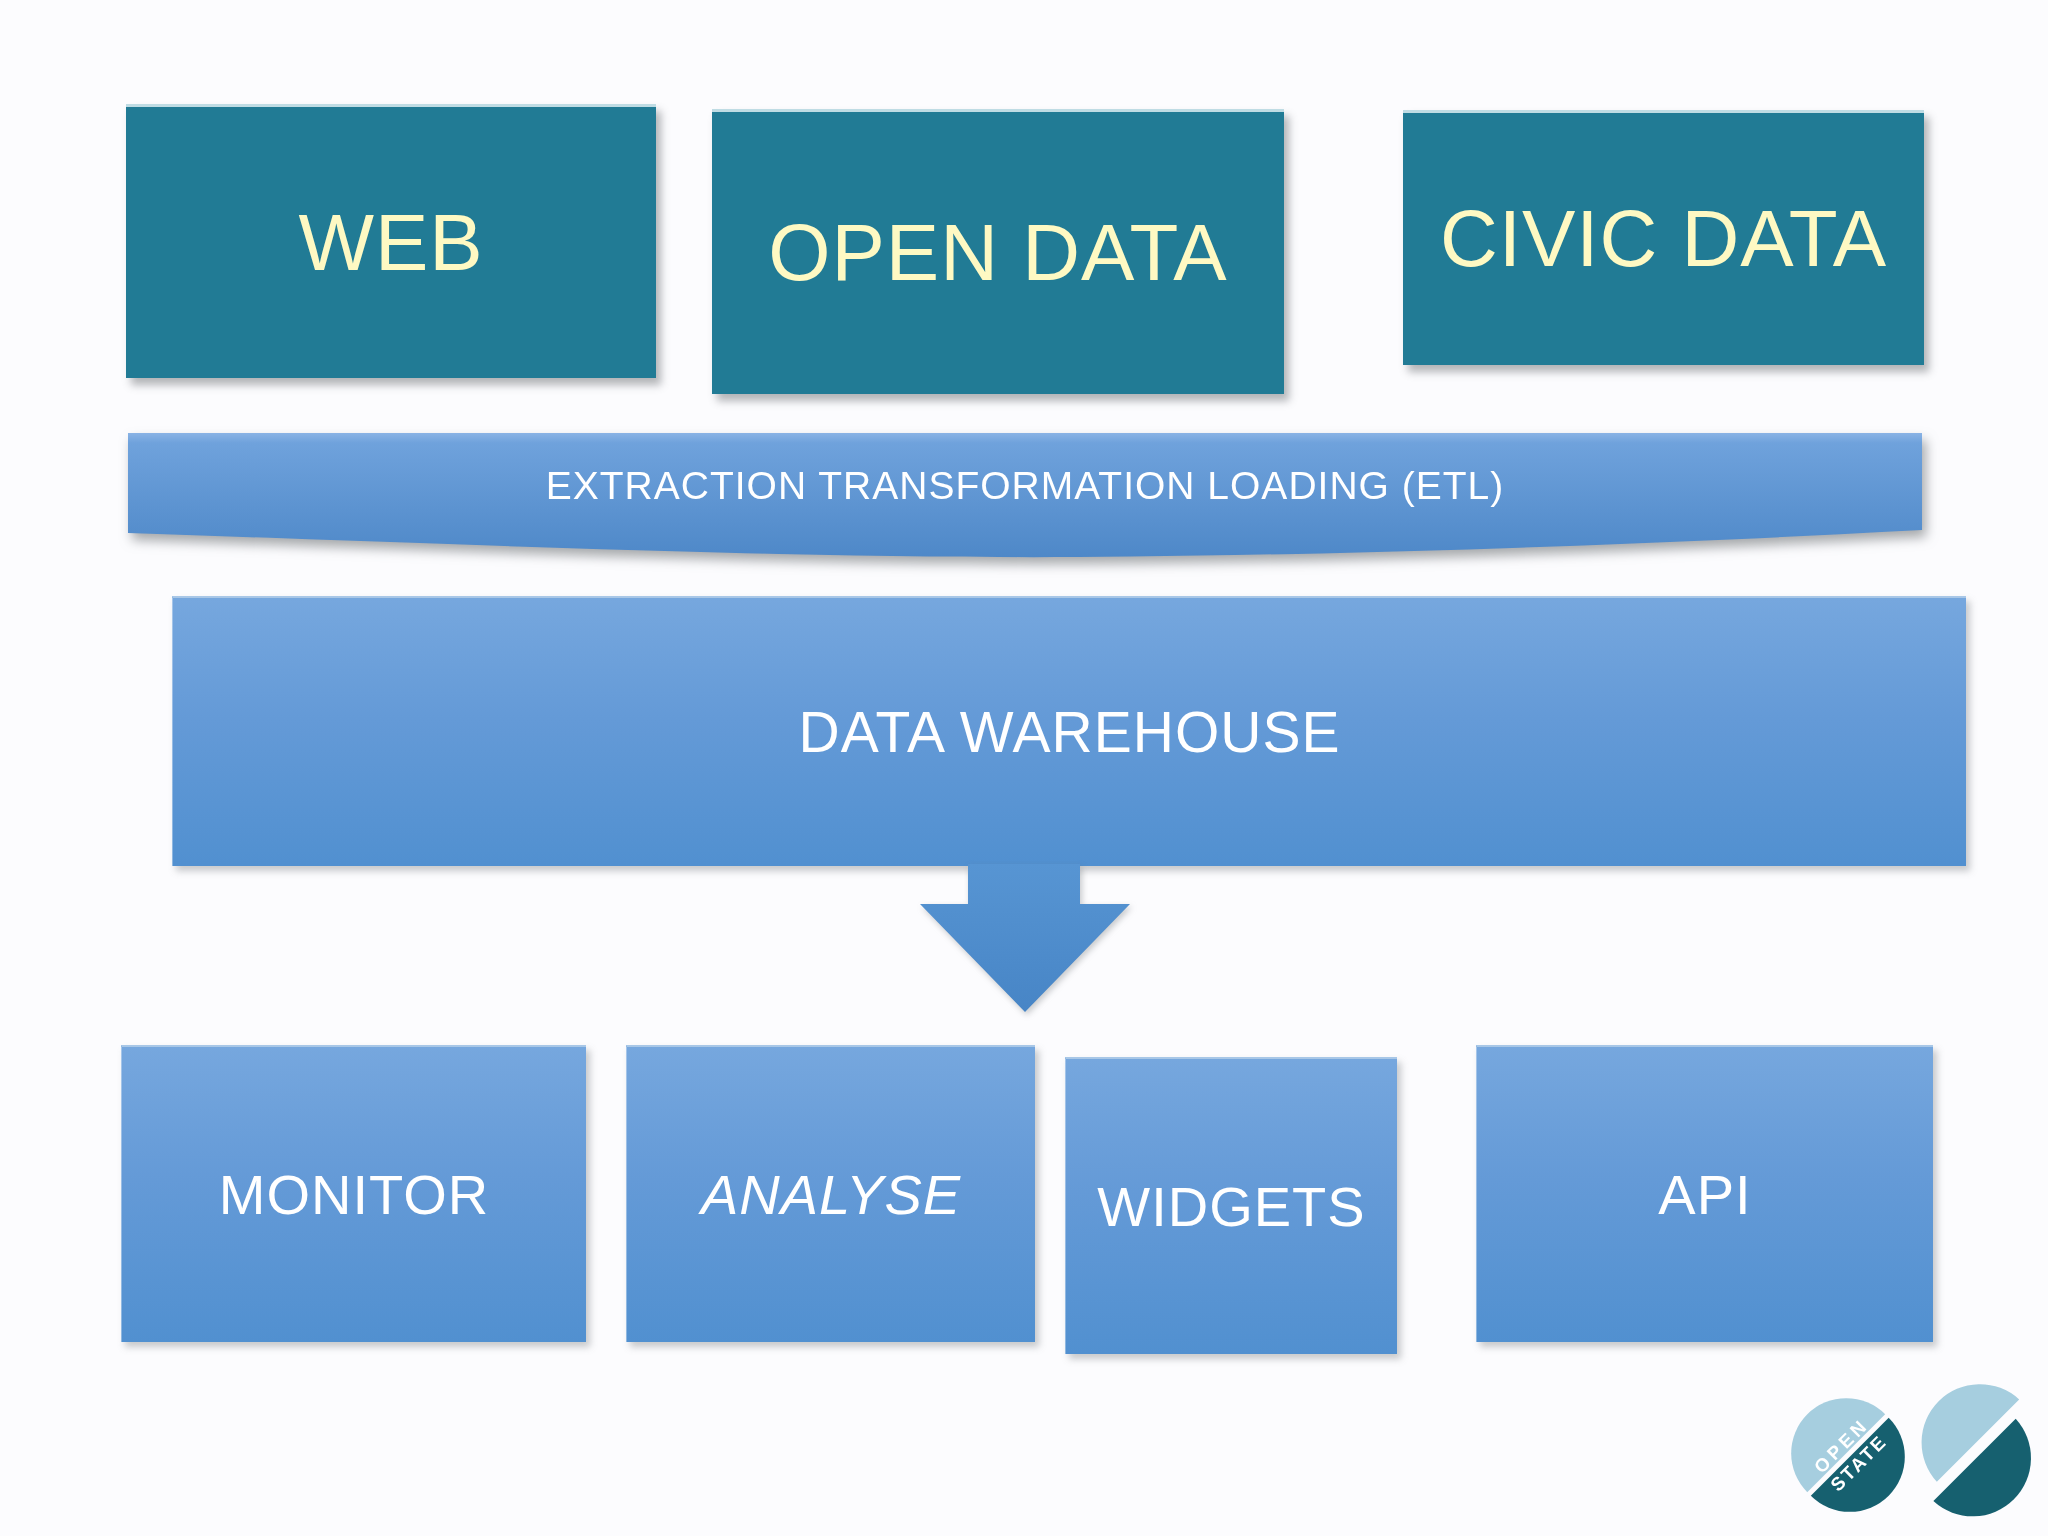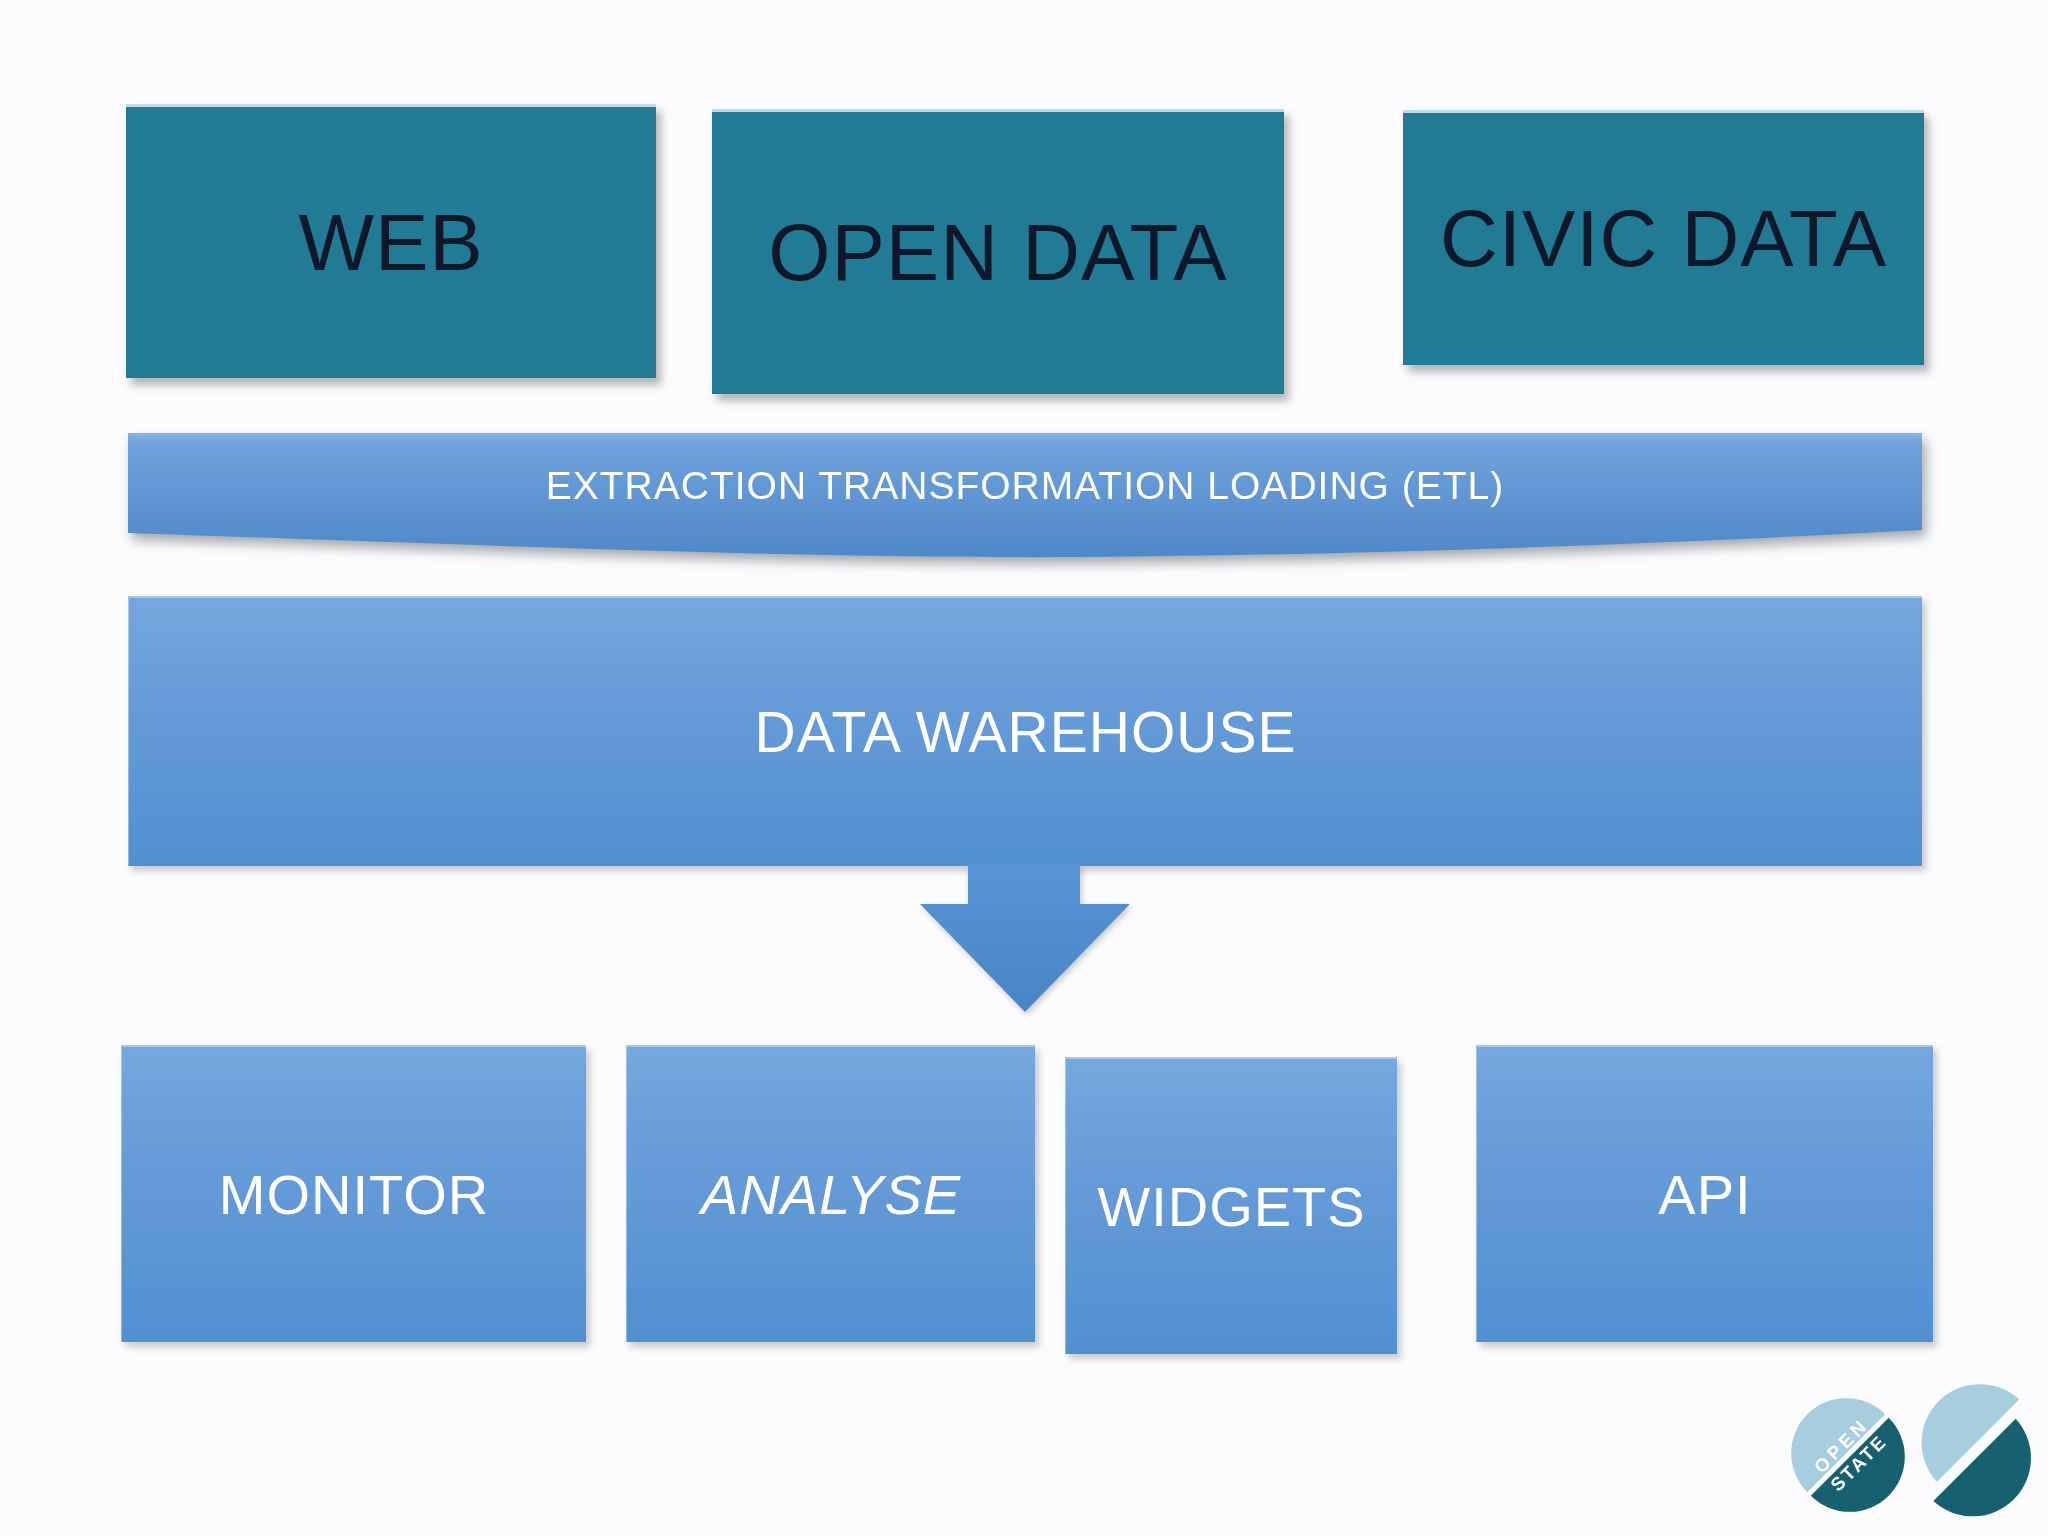--- a/index.html
+++ b/index.html
@@ -8,34 +8,34 @@
     background:#fcfcfe;
     font-family:"Liberation Sans","DejaVu Sans",sans-serif;
   }
   .abs{position:absolute;}
   
   .teal-box{
     background:#217b95;
     border-top:3px solid rgba(219,237,242,0.85);
     box-shadow:5px 7px 8px rgba(90,95,100,0.45);
     display:flex;align-items:center;justify-content:center;
-    color:#0f172a;font-size:80px;letter-spacing:1px;
+    color:#fef9c3;font-size:80px;letter-spacing:1px;
     box-sizing:border-box;
   }
   
   .blue-box{
     background:linear-gradient(180deg,#76a7de 0%,#649ad7 45%,#5190d0 100%);
     border-top:2px solid rgba(255,255,255,0.5);
     border-left:1px solid rgba(255,255,255,0.35);
     box-shadow:4px 5px 7px rgba(100,105,110,0.35);
     display:flex;align-items:center;justify-content:center;
     color:#ffffff;letter-spacing:1px;
     box-sizing:border-box;
   }
-  .warehouse{font-size:57px;}
+  .warehouse{font-size:57px;margin-left:44px;}
   .out-box{font-size:56px;}
   
   .ribbon-svg{filter:drop-shadow(4px 7px 6px rgba(80,85,90,0.5));}
   .ribbon-text{
     font-family:"Liberation Sans","DejaVu Sans",sans-serif;
     font-size:39px;fill:#ffffff;letter-spacing:1px;
   }
   
   .arrow-svg{filter:drop-shadow(2px 3px 3px rgba(100,105,110,0.35));}
   

